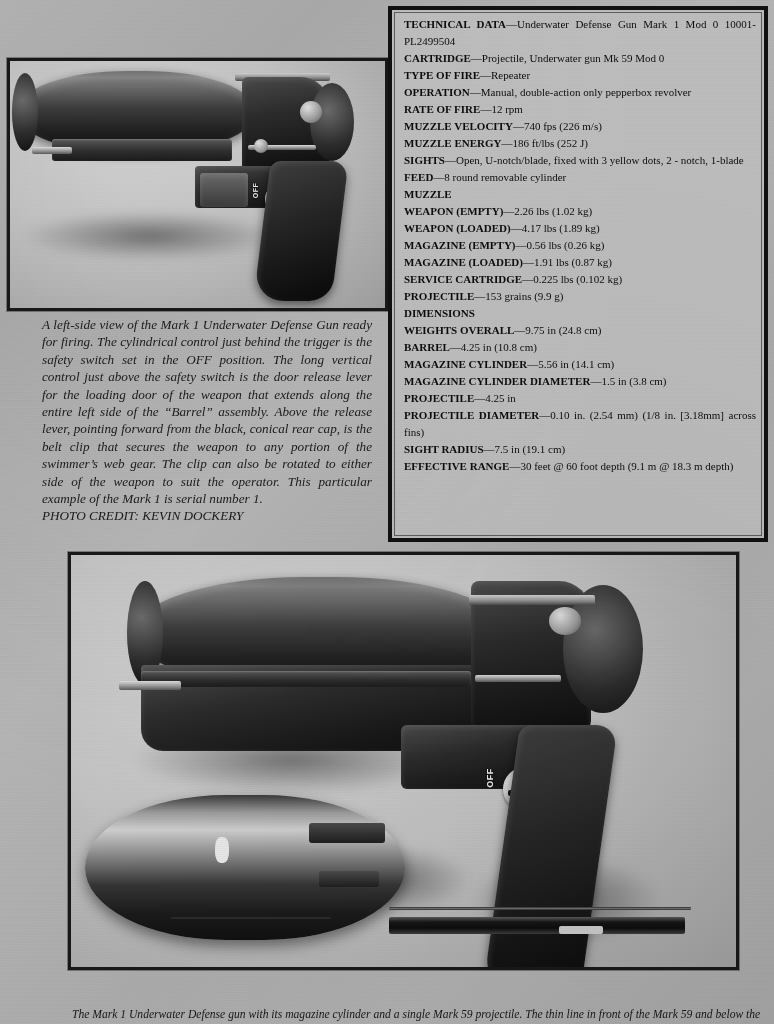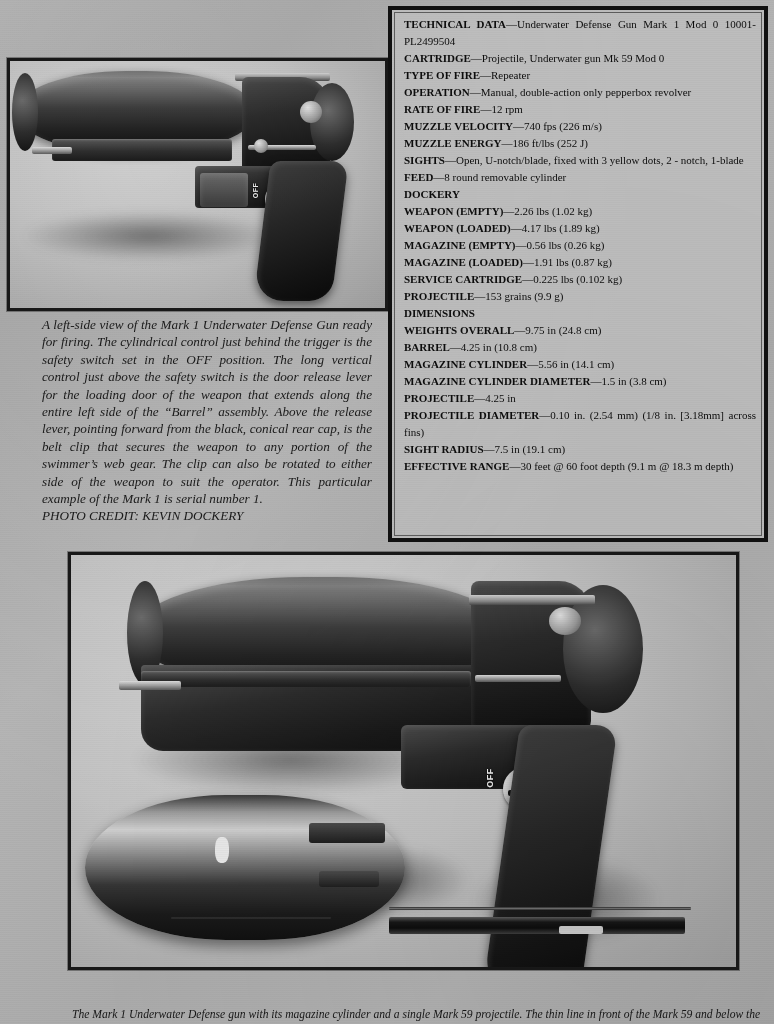--- a/index.html
+++ b/index.html
@@ -245,21 +245,21 @@
     <div id="tech-list">
         <p class="spec"><b>TECHNICAL DATA</b><span class="val">—Underwater Defense Gun Mark 1 Mod 0 10001-PL2499504</span></p>
         <p class="spec"><b>CARTRIDGE</b><span class="val">—Projectile, Underwater gun Mk 59 Mod 0</span></p>
         <p class="spec"><b>TYPE OF FIRE</b><span class="val">—Repeater</span></p>
         <p class="spec"><b>OPERATION</b><span class="val">—Manual, double-action only pepperbox revolver</span></p>
         <p class="spec"><b>RATE OF FIRE</b><span class="val">—12 rpm</span></p>
         <p class="spec"><b>MUZZLE VELOCITY</b><span class="val">—740 fps (226 m/s)</span></p>
         <p class="spec"><b>MUZZLE ENERGY</b><span class="val">—186 ft/lbs (252 J)</span></p>
         <p class="spec"><b>SIGHTS</b><span class="val">—Open, U-notch/blade, fixed  with 3 yellow dots, 2 - notch, 1-blade</span></p>
         <p class="spec"><b>FEED</b><span class="val">—8 round removable cylinder</span></p>
-        <p class="spec"><b>DOCKERY</b></p>
+        <p class="spec"><b>MUZZLE</b></p>
         <p class="spec"><b>WEAPON (EMPTY)</b><span class="val">—2.26 lbs (1.02 kg)</span></p>
         <p class="spec"><b>WEAPON (LOADED)</b><span class="val">—4.17 lbs (1.89 kg)</span></p>
         <p class="spec"><b>MAGAZINE (EMPTY)</b><span class="val">—0.56 lbs (0.26 kg)</span></p>
         <p class="spec"><b>MAGAZINE (LOADED)</b><span class="val">—1.91 lbs (0.87 kg)</span></p>
         <p class="spec"><b>SERVICE CARTRIDGE</b><span class="val">—0.225 lbs (0.102 kg)</span></p>
         <p class="spec"><b>PROJECTILE</b><span class="val">—153 grains (9.9 g)</span></p>
         <p class="spec"><b>DIMENSIONS</b></p>
         <p class="spec"><b>WEIGHTS OVERALL</b><span class="val">—9.75 in (24.8 cm)</span></p>
         <p class="spec"><b>BARREL</b><span class="val">—4.25 in (10.8 cm)</span></p>
         <p class="spec"><b>MAGAZINE CYLINDER</b><span class="val">—5.56 in (14.1 cm)</span></p>

